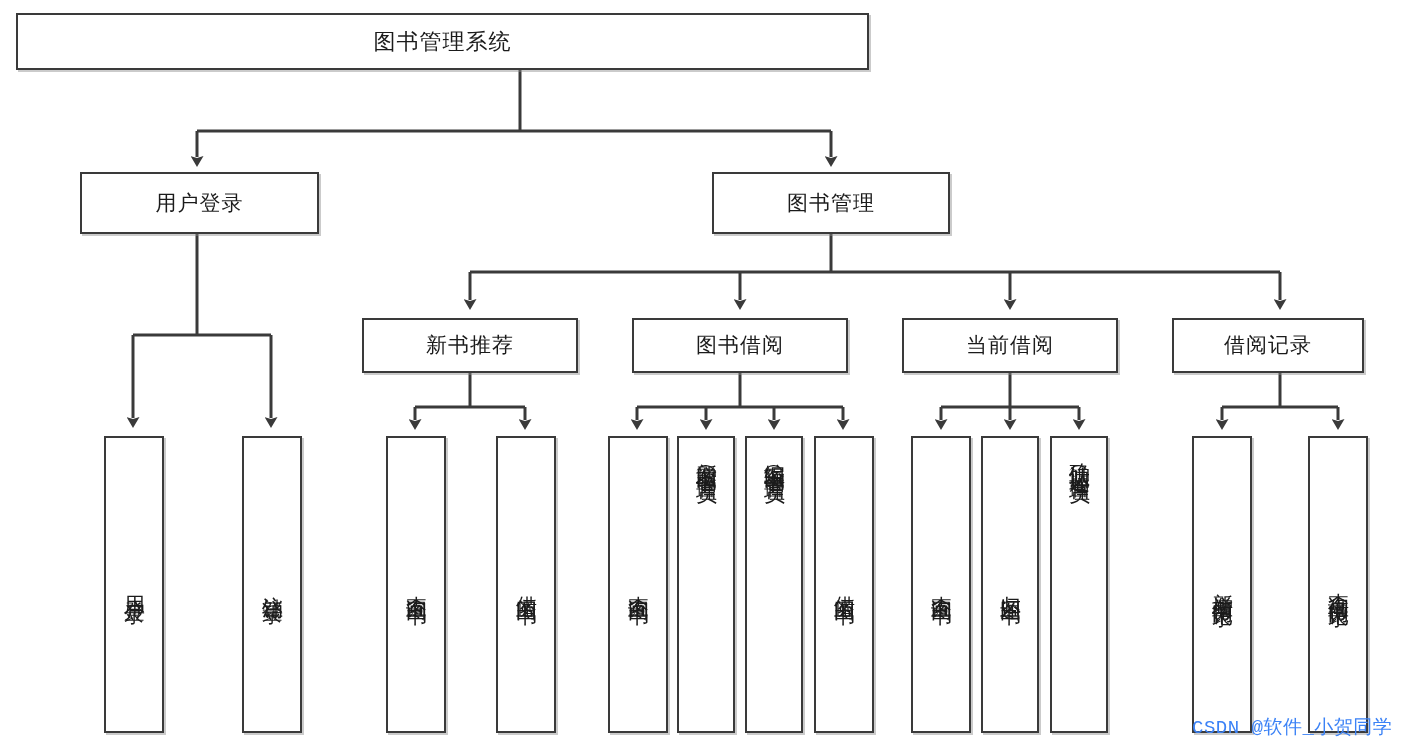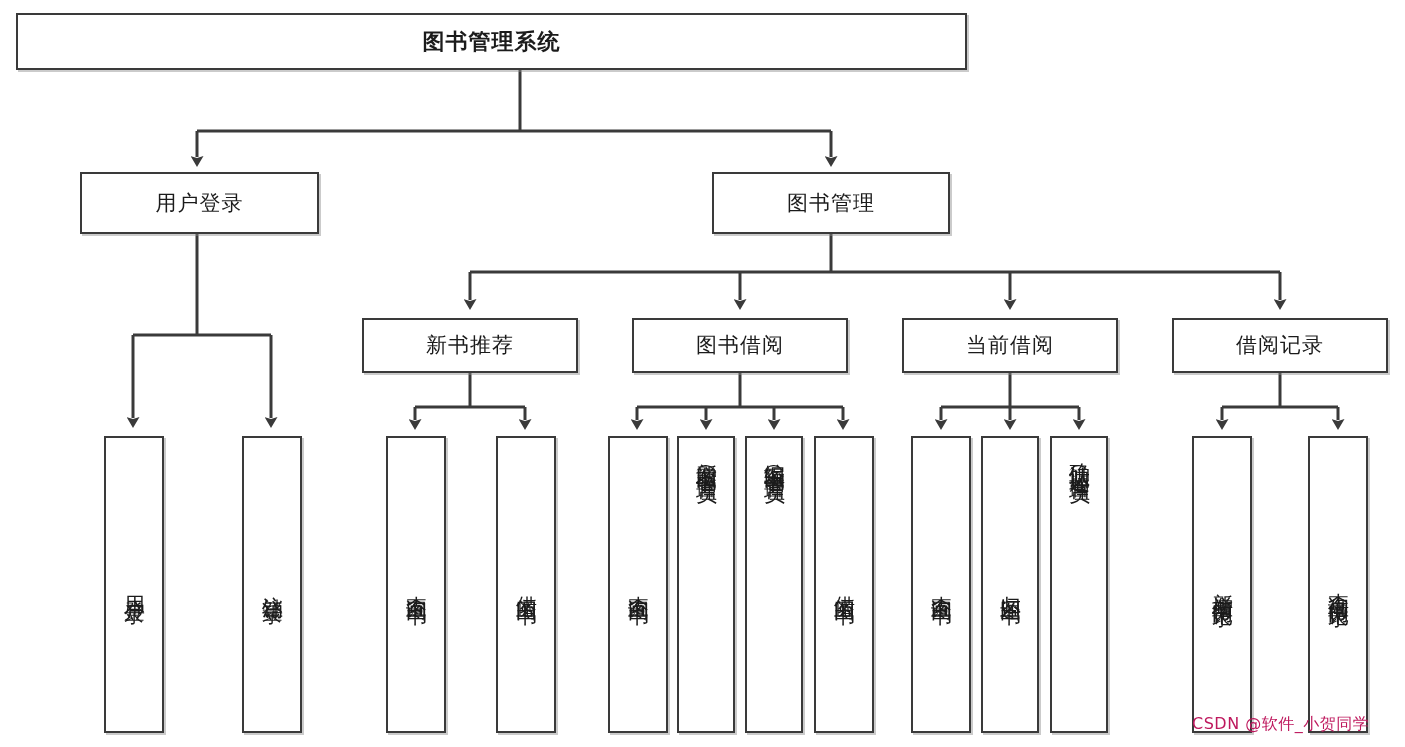--- a/index.html
+++ b/index.html
@@ -64,25 +64,26 @@
   }
   .node.v.tall .label {
     padding-top: 2px;
   }
   .node.v.centered {
     align-items: center;
     padding-top: 0;
   }
   .watermark {
     position: absolute;
-    color: #be185d;
-    font-size: 16px;
+    color: #3b82f6;
+    font-size: 19px;
     letter-spacing: 0.5px;
     white-space: nowrap;
     user-select: none;
+    font-family: Liberation Mono, monospace;
   }
 </style>
 </head>
 <body>
 
 <div id="canvas">
 
   <svg class="wires" viewBox="0 0 1405 747">
     <defs>
       <marker id="arrow" markerWidth="11" markerHeight="13" refX="1" refY="6.5" orient="auto" markerUnits="userSpaceOnUse">
@@ -126,21 +127,21 @@
       <path d="M1010,407 L1010,420" marker-end="url(#arrow)"></path>
       <path d="M1079,407 L1079,420" marker-end="url(#arrow)"></path>
 
       <path d="M1280,373 L1280,407"></path>
       <path d="M1222,407 L1338,407"></path>
       <path d="M1222,407 L1222,420" marker-end="url(#arrow)"></path>
       <path d="M1338,407 L1338,420" marker-end="url(#arrow)"></path>
     </g>
   </svg>
 
-  <div class="node h root" style="left:16px; top:13px; width:951px; height:57px;font-weight:bold;">
+  <div class="node h root" style="left:16px; top:13px; width:853px; height:57px;">
     <span class="label">图书管理系统</span>
   </div>
 
   <div class="node h" style="left:80px; top:172px; width:239px; height:62px;">
     <span class="label">用户登录</span>
   </div>
 
   <div class="node h" style="left:362px; top:318px; width:216px; height:55px;">
     <span class="label">新书推荐</span>
   </div>
@@ -150,21 +151,21 @@
   </div>
 
   <div class="node h" style="left:902px; top:318px; width:216px; height:55px;">
     <span class="label">当前借阅</span>
   </div>
 
   <div class="node h" style="left:632px; top:318px; width:216px; height:55px;">
     <span class="label">图书借阅</span>
   </div>
 
-  <div class="node h" style="left:1172px; top:318px; width:216px; height:55px;">
+  <div class="node h" style="left:1172px; top:318px; width:192px; height:55px;">
     <span class="label">借阅记录</span>
   </div>
 
   <div class="node v centered" style="left:104px; top:436px; width:60px; height:297px;">
     <span class="label">用户登录</span>
   </div>
 
   <div class="node v centered" style="left:242px; top:436px; width:60px; height:297px;">
     <span class="label">注销登录</span>
   </div>

